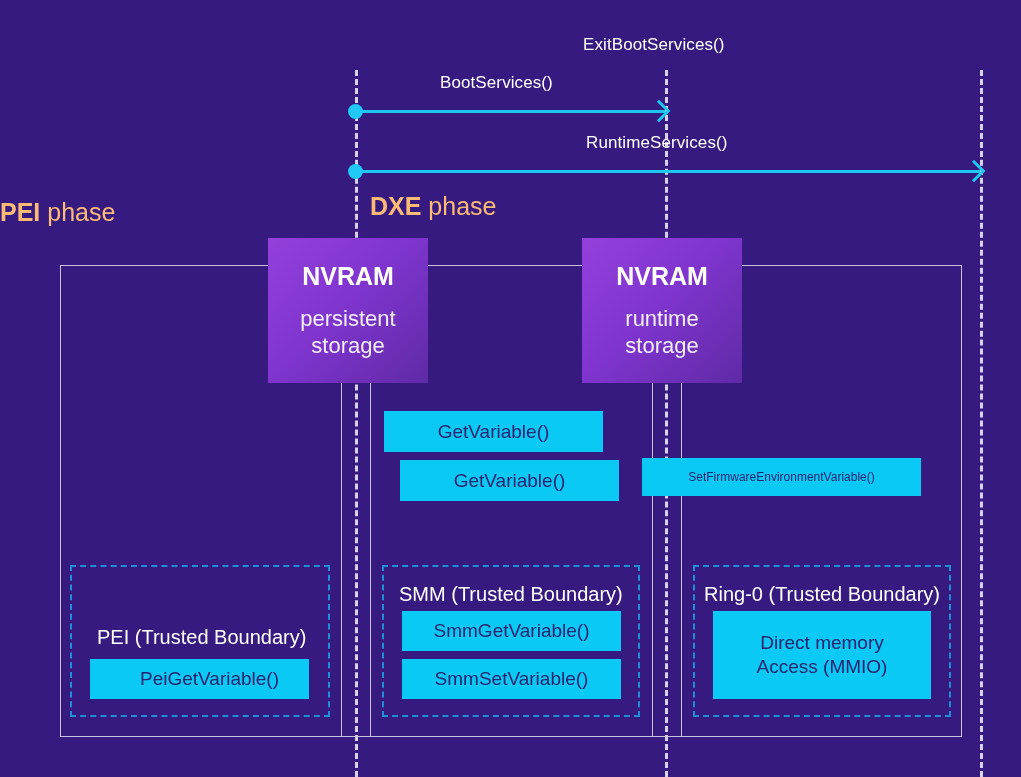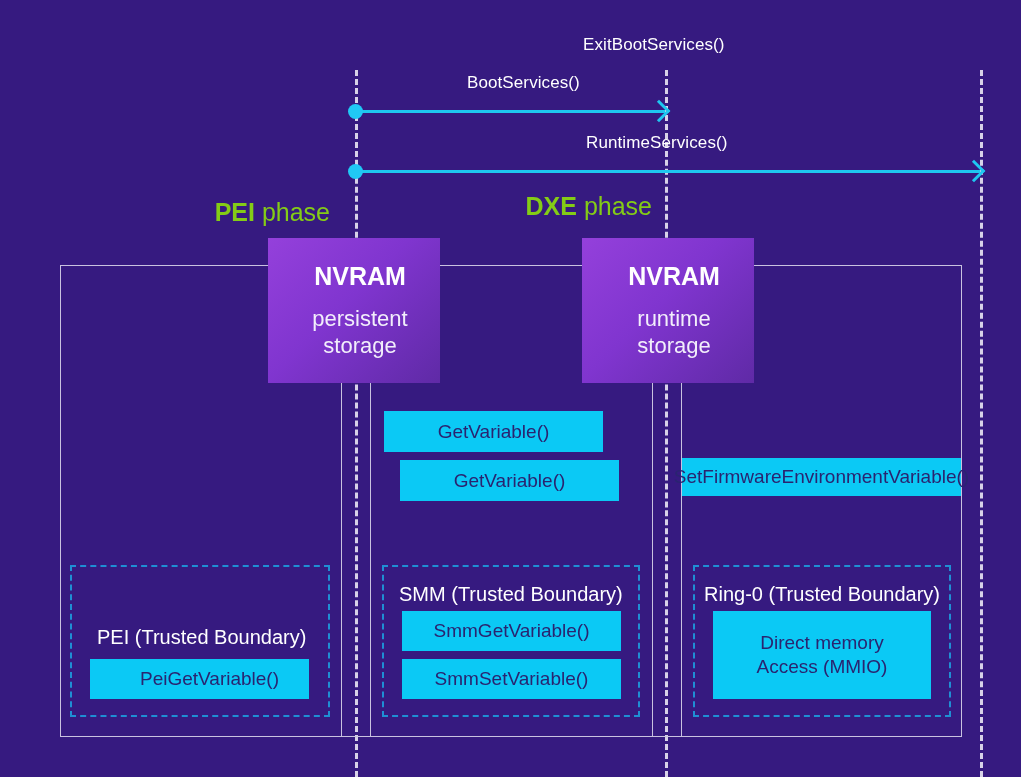--- a/index.html
+++ b/index.html
@@ -71,23 +71,23 @@
     color: #ffffff;
     white-space: nowrap;
     letter-spacing: 0.1px;
   }
 
   
   .phase-label {
     position: absolute;
     font-size: 25px;
     font-weight: 400;
-    color: #84cc16;
+    color: #fdba74;
     white-space: nowrap;
-    text-align: right;
+    text-align: left;
   }
   .phase-label b {
     font-weight: 700;
   }
 
   
   #main-frame {
     position: absolute;
     left: 60px;
     top: 265px;
@@ -109,21 +109,20 @@
     position: absolute;
     width: 160px;
     height: 145px;
     background: linear-gradient(135deg, #9440db 0%, #8035cf 45%, #5f2aa6 100%);
     display: flex;
     flex-direction: column;
     align-items: center;
     justify-content: center;
     text-align: right;
     line-height: 1.22;
-    padding-left: 12px;
   }
   .nvram-title {
     font-size: 25px;
     font-weight: 700;
     color: #ffffff;
     margin-bottom: 14px;
   }
   .nvram-sub {
     font-size: 22px;
     font-weight: 400;
@@ -160,21 +159,21 @@
 <body>
 
 <div id="canvas">
 
   <div class="phase-divider" style="left:355px;"></div>
   <div class="phase-divider" style="left:665px;"></div>
   <div class="phase-divider" style="left:980px;"></div>
 
   <div class="arrow-label" style="left:583px; top:35px;">ExitBootServices()</div>
 
-  <div class="arrow-label" style="left:440px; top:73px;margin-left:27px;">BootServices()</div>
+  <div class="arrow-label" style="left:440px; top:73px;">BootServices()</div>
 
   <div class="arrow-row" style="left:355px; top:101px; width:310px;">
     <div class="arrow-line"></div>
     <div class="arrow-dot"></div>
     <div class="arrow-head"></div>
   </div>
 
   <div class="arrow-label" style="left:586px; top:133px;">RuntimeServices()</div>
 
   <div class="arrow-row" style="left:355px; top:161px; width:625px;">
@@ -206,21 +205,21 @@
 
   <div class="nvram-box" style="left:582px; top:238px;">
     <div class="nvram-title">NVRAM</div>
     <div class="nvram-sub">runtime</div>
     <div class="nvram-sub">storage</div>
   </div>
 
   <div class="api-box" style="left:384px; top:411px; width:219px; height:41px; font-size:19px;">GetVariable()</div>
   <div class="api-box" style="left:400px; top:460px; width:219px; height:41px; font-size:19px;">GetVariable()</div>
 
-  <div class="api-box" style="left:682px; top:458px; width:279px; height:38px; font-size:19px;">SetFirmwareEnvironmentVariable()</div>
+  <div class="api-box" style="left:642px; top:458px; width:279px; height:38px; font-size:12px;">SetFirmwareEnvironmentVariable()</div>
 
   <div class="boundary" style="left:70px; top:565px; width:260px; height:152px;"></div>
   <div class="boundary-label" style="left:97px; top:626px;">PEI (Trusted Boundary)</div>
   <div class="api-box" style="left:90px; top:659px; width:219px; height:40px; font-size:19px;padding-left:20px;">PeiGetVariable()</div>
 
   <div class="boundary" style="left:382px; top:565px; width:258px; height:152px;"></div>
   <div class="boundary-label" style="left:399px; top:583px;">SMM (Trusted Boundary)</div>
   <div class="api-box" style="left:402px; top:611px; width:219px; height:40px; font-size:19px;">SmmGetVariable()</div>
   <div class="api-box" style="left:402px; top:659px; width:219px; height:40px; font-size:19px;">SmmSetVariable()</div>
 

